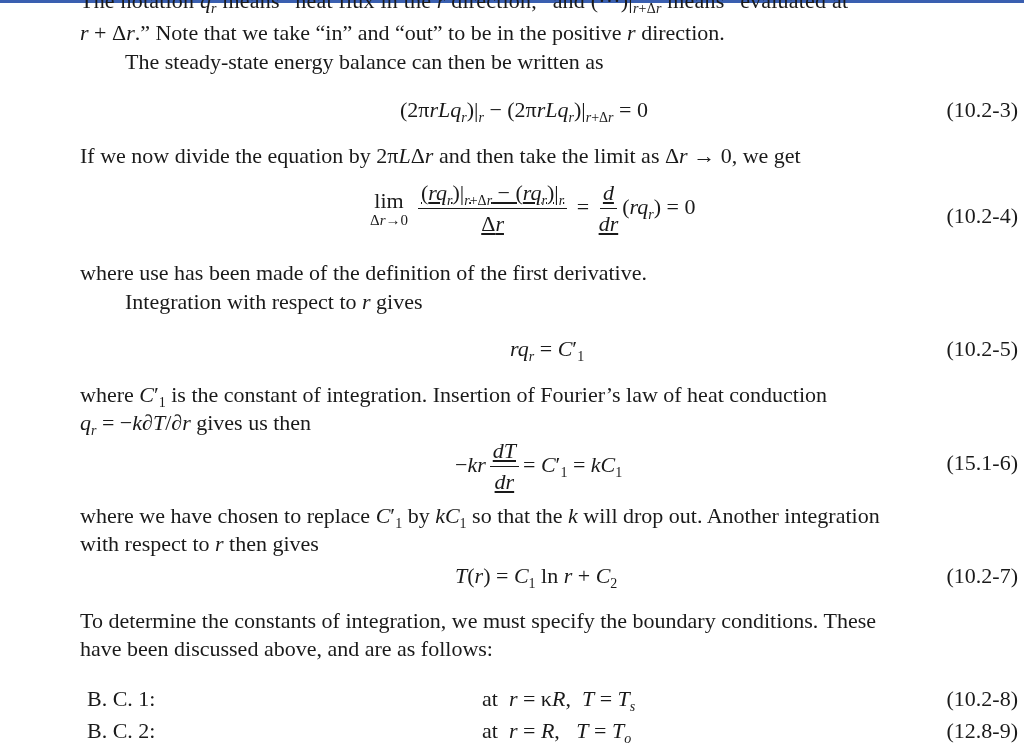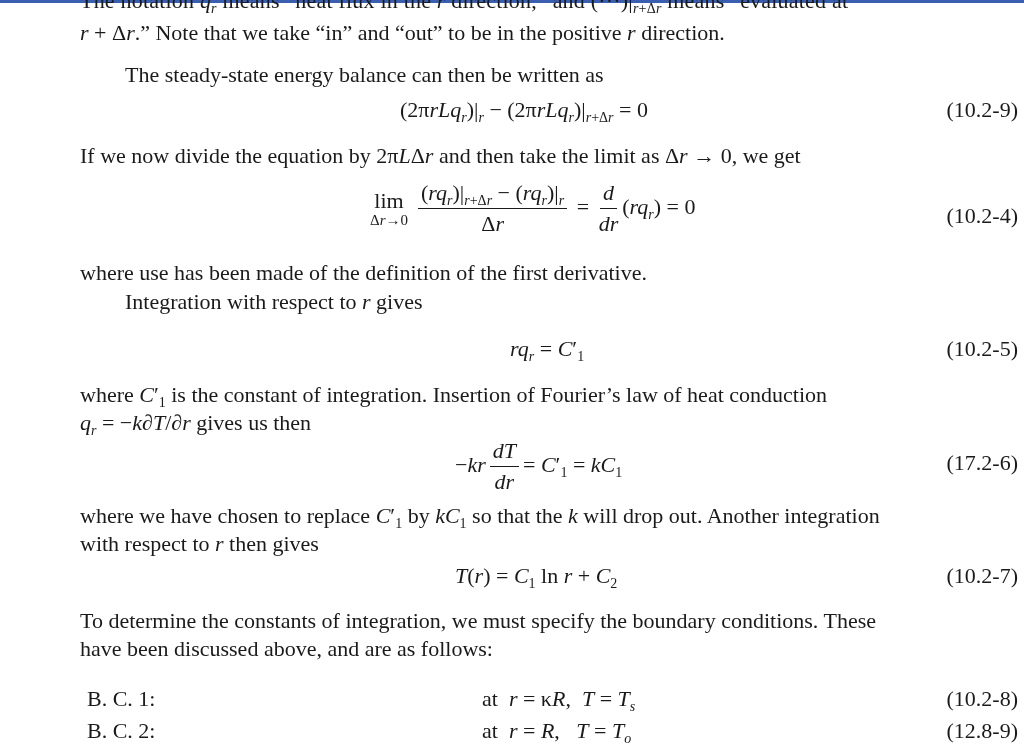--- a/index.html
+++ b/index.html
@@ -10,42 +10,42 @@
     font-size: 22px;
   }
   .topbar { position: absolute; left: 0; top: 0; width: 1024px; height: 3px; background: #3a5fb0; }
   .line { position: absolute; left: 80px; white-space: nowrap; line-height: 26px; }
   .indent { left: 125px; }
   .cut { top: -12px; letter-spacing: 0.2px; }
   i { font-style: italic; }
   sub { font-size: 14px; vertical-align: -5px; line-height: 0; }
   .eq { position: absolute; white-space: nowrap; line-height: 26px; }
   .eqnum { position: absolute; right: 6px; white-space: nowrap; line-height: 26px; }
-  .frac { display: inline-flex; flex-direction: column; align-items: center; vertical-align: middle; margin: 0 4px; }
+  .frac { display: inline-flex; flex-direction: column; align-items: center; vertical-align: middle; margin: 0 4px; text-decoration: underline; }
   .frac .num { border-bottom: 1.3px solid #1a1a1a; padding: 0 3px 2px; line-height: 26px; }
   .frac .den { padding-top: 2px; line-height: 26px; }
   .lim { display: inline-flex; flex-direction: column; align-items: center; vertical-align: middle; margin-right: 6px; text-align: center; }
   .lim .limw { line-height: 22px; }
   .lim .limsub { font-size: 15px; line-height: 16px; }
   .bc-label { position: absolute; left: 87px; white-space: nowrap; line-height: 26px; }
   .bc-cond { position: absolute; left: 450px; white-space: nowrap; line-height: 26px; margin-left: 32px; }
 </style>
 </head>
 <body>
 
 <div class="topbar"></div>
 
 <div class="line cut">The notation <i>q</i><sub><i>r</i></sub> means “heat flux in the <i>r</i> direction,” and (···)|<sub><i>r</i>+Δ<i>r</i></sub> means “evaluated at</div>
 
 <div class="line" style="top:20px"><i>r</i> + Δ<i>r</i>.” Note that we take “in” and “out” to be in the positive <i>r</i> direction.</div>
 
-<div class="line indent" style="top:62px">The steady-state energy balance can then be written as</div>
+<div class="line indent" style="top:49px">The steady-state energy balance can then be written as</div>
 
 <div class="eq" style="left:400px; top:97px">(2π<i>rLq</i><sub><i>r</i></sub>)|<sub><i>r</i></sub> − (2π<i>rLq</i><sub><i>r</i></sub>)|<sub><i>r</i>+Δ<i>r</i></sub> = 0</div>
-<div class="eqnum" style="top:97px">(10.2-9)</div>
+<div class="eqnum" style="top:97px">(10.2-3)</div>
 
 <div class="line" style="top:143px">If we now divide the equation by 2π<i>L</i>Δ<i>r</i> and then take the limit as Δ<i>r</i> → 0, we get</div>
 
 <div class="eq" style="left:370px; top:180px">
   <span class="lim">
     <span class="limw">lim</span>
     <span class="limsub">Δ<i>r</i>→0</span>
   </span><span class="frac">
     <span class="num">(<i>rq</i><sub><i>r</i></sub>)|<sub><i>r</i>+Δ<i>r</i></sub> − (<i>rq</i><sub><i>r</i></sub>)|<sub><i>r</i></sub></span>
     <span class="den">Δ<i>r</i></span>
@@ -62,21 +62,21 @@
 <div class="eq" style="left:510px; top:336px"><i>rq</i><sub><i>r</i></sub> = <i>C</i>′<sub>1</sub></div>
 <div class="eqnum" style="top:336px">(10.2-5)</div>
 
 <div class="line" style="top:382px">where <i>C</i>′<sub>1</sub> is the constant of integration. Insertion of Fourier’s law of heat conduction</div>
 <div class="line" style="top:410px"><i>q</i><sub><i>r</i></sub> = −<i>k</i>∂<i>T</i>/∂<i>r</i> gives us then</div>
 
 <div class="eq" style="left:455px; top:438px">−<i>kr</i><span class="frac">
       <span class="num"><i>dT</i></span>
       <span class="den"><i>dr</i></span>
     </span>= <i>C</i>′<sub>1</sub> = <i>kC</i><sub>1</sub></div>
-<div class="eqnum" style="top:450px">(17.2-6)</div>
+<div class="eqnum" style="top:450px">(15.1-6)</div>
 
 <div class="line" style="top:503px">where we have chosen to replace <i>C</i>′<sub>1</sub> by <i>kC</i><sub>1</sub> so that the <i>k</i> will drop out. Another integration</div>
 <div class="line" style="top:531px">with respect to <i>r</i> then gives</div>
 
 <div class="eq" style="left:455px; top:563px"><i>T</i>(<i>r</i>) = <i>C</i><sub>1</sub> ln <i>r</i> + <i>C</i><sub>2</sub></div>
 <div class="eqnum" style="top:563px">(10.2-7)</div>
 
 <div class="line" style="top:608px">To determine the constants of integration, we must specify the boundary conditions. These</div>
 <div class="line" style="top:636px">have been discussed above, and are as follows:</div>
 

